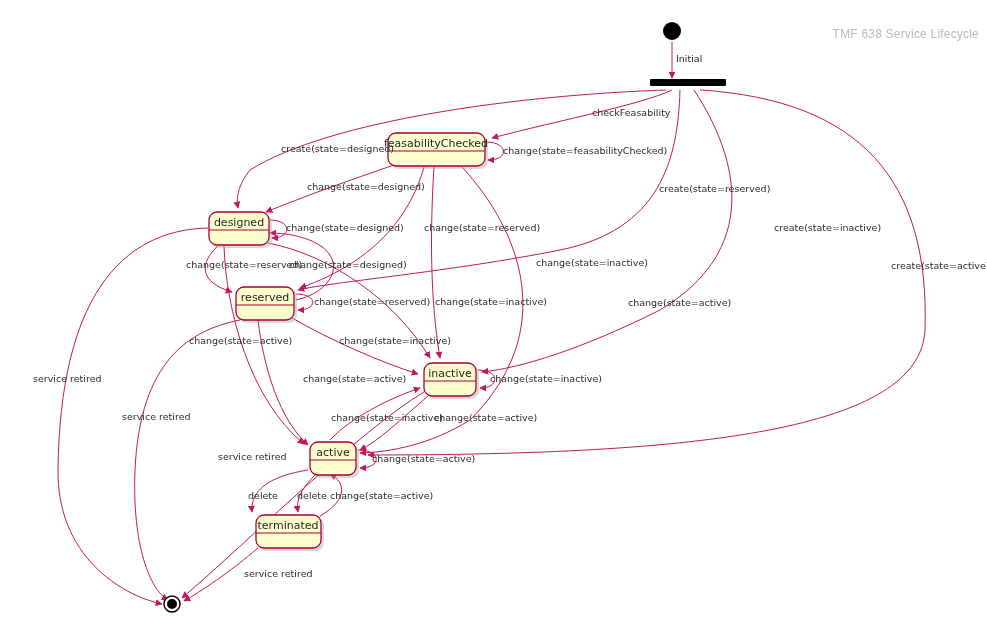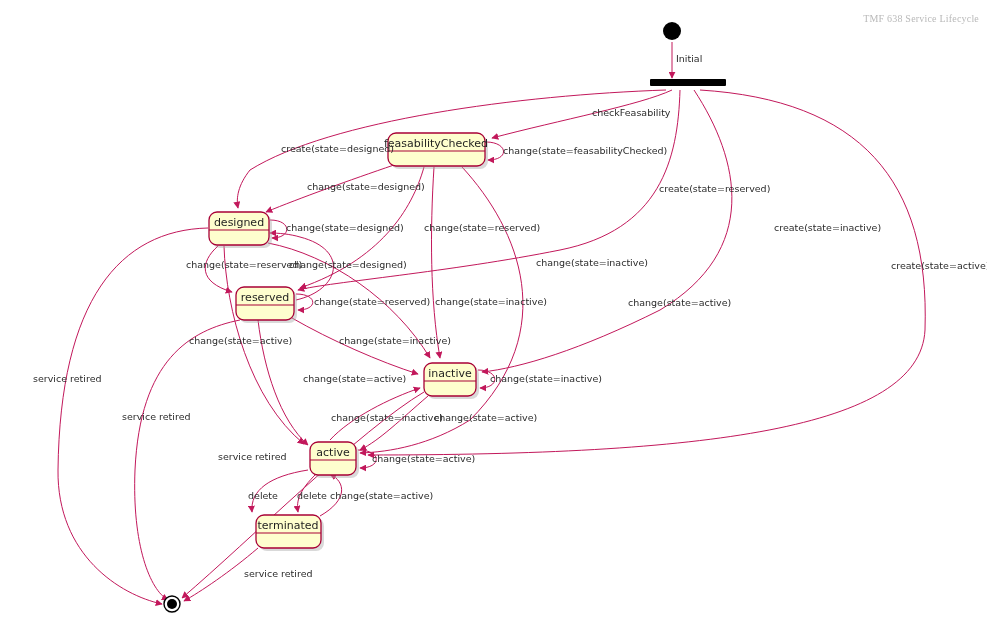--- a/index.html
+++ b/index.html
@@ -64,23 +64,23 @@
   }
   .final-inner {
     fill: #000000;
   }
   .fork-bar {
     fill: #000000;
   }
   .diagram-caption {
     position: absolute;
     right: 8px;
-    top: 13px;
-    font-family: Liberation Serif, serif;
-    font-size: 10px;
+    top: 27px;
+    font-family: Liberation Sans, sans-serif;
+    font-size: 12px;
     color: #b9b9b9;
     letter-spacing: 0.2px;
     white-space: nowrap;
   }
 </style>
 </head>
 <body>
 
 <div id="canvas">
 

